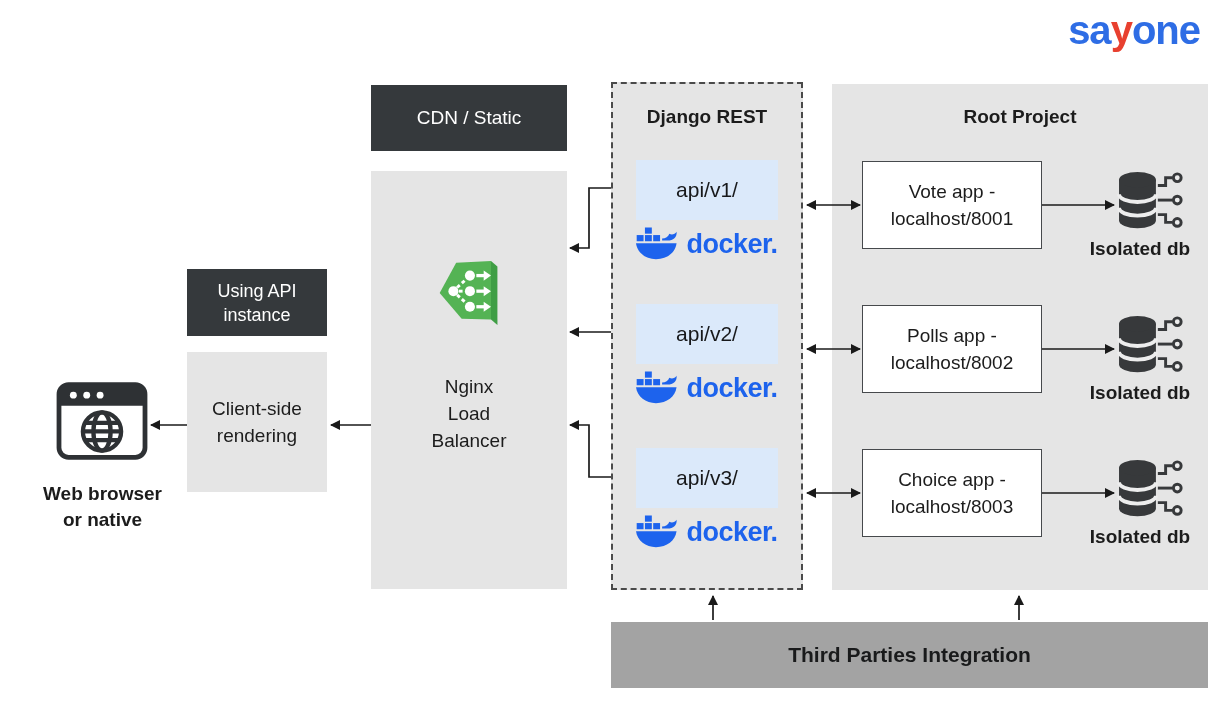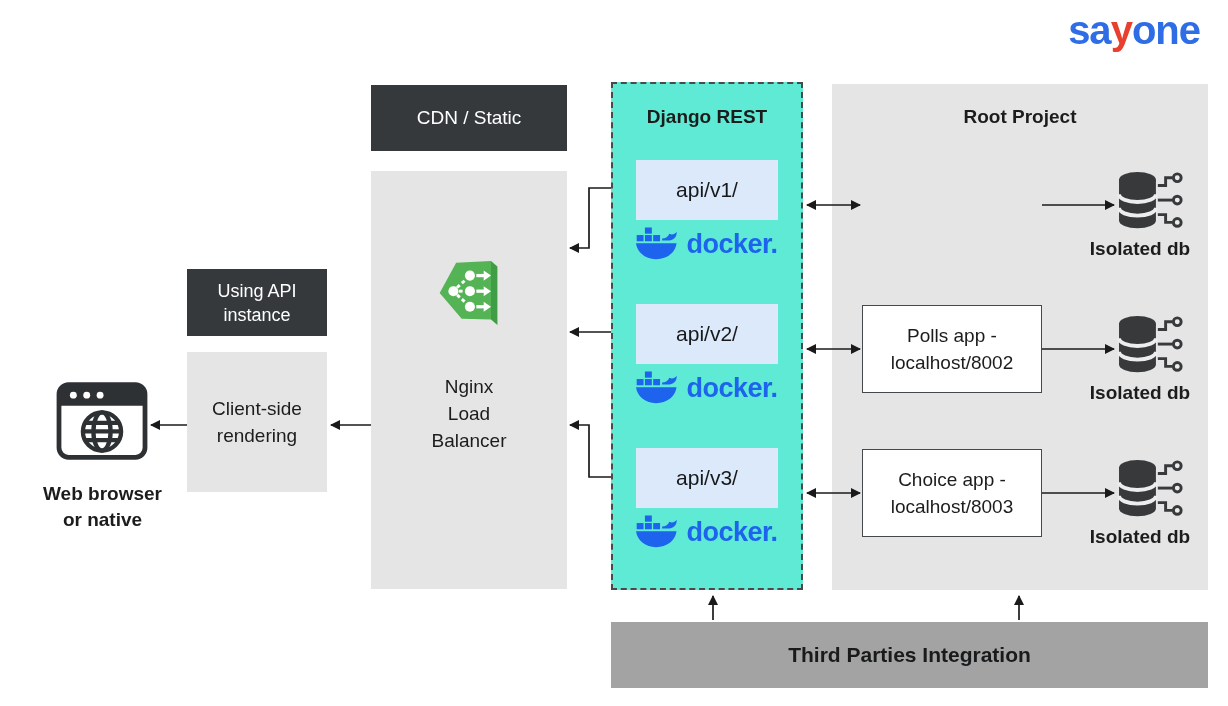--- a/index.html
+++ b/index.html
@@ -2,21 +2,21 @@
 <html><head>
 <meta charset="utf-8">
 <style>
   html,body{margin:0;padding:0;background:#ffffff;}
   .canvas{position:relative;width:1228px;height:706px;background:#ffffff;overflow:hidden;
           font-family:"Liberation Sans",sans-serif;color:#1c1c1c;}
   .pre{white-space:pre-line;}
   .box{position:absolute;box-sizing:border-box;display:flex;align-items:center;justify-content:center;text-align:center;}
   .dark{background:#35393c;color:#ffffff;}
   .panel{background:#e5e5e5;}
-  .dashed{background:#5eead4;border:2px dashed #4a4a4a;}
+  .dashed{background:#e5e5e5;border:2px dashed #4a4a4a;}
 
   
   .logo{position:absolute;top:8px;right:28px;font-size:40px;font-weight:700;letter-spacing:-1px;line-height:44px;}
   .logo .b{color:#2e6de5;}
   .logo .r{color:#e8402f;}
 
   
   .cdn{left:371px;top:85px;width:196px;height:66px;font-size:19px;font-weight:500;}
 
   
@@ -143,20 +143,22 @@
         <path d="M38,16 C43,16 47,13 48.5,9 C52,11 56.5,10 59,6 C60,14 54,19 46,19 L38,19 Z"></path>
         <path d="M0,23 L59,23 C57,37 45,46 29,46 C14,46 2,37 0,23 Z"></path>
       </svg>
       <span class="docker-word">docker.</span>
     </div>
   </div>
 
   <div class="box panel root">
     <div class="box-title">Root Project</div>
 
+    <div class="app-box pre" style="top:77px">Vote app -
+localhost/8001</div>
     <div class="app-box pre" style="top:221px">Polls app -
 localhost/8002</div>
     <div class="app-box pre" style="top:365px">Choice app -
 localhost/8003</div>
 
     <div class="db-group" style="top:86px">
       <svg width="84" height="66" viewBox="0 0 84 68">
         <g fill="#37393b">
           <path d="M7,10 L45,10 L45,52 A19,8 0 0 1 7,52 Z"></path>
           <ellipse cx="26" cy="10" rx="19" ry="8"></ellipse>

